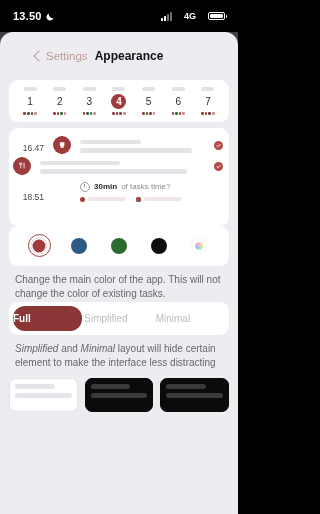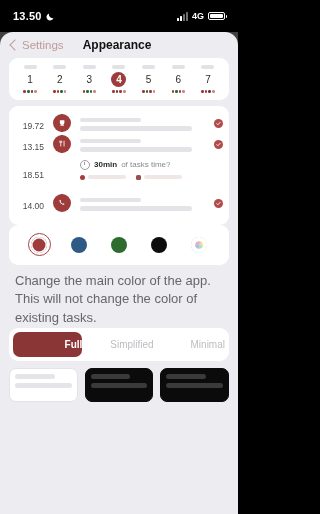--- a/index.html
+++ b/index.html
@@ -42,21 +42,21 @@
   }
   .sb-time {
     color: #ffffff;
     font-size: 11px;
     font-weight: bold;
     letter-spacing: .2px;
   }
   .sb-right {
     display: flex;
     align-items: center;
-    gap: 4px;
+    gap: 12px;
   }
   .sb-4g {
     color: #fff;
     font-size: 9px;
     font-weight: bold;
   }
   .bars {
     display: flex;
     align-items: flex-end;
     gap: 1px;
@@ -103,25 +103,26 @@
     width: 238px;
     height: 482px;
     background: #edecf1;
     border-radius: 13px 13px 0 0;
     overflow: hidden;
   }
 
   
   .navbar {
     position: relative;
-    height: 26px;
+    height: 48px;
     display: flex;
     align-items: center;
     padding: 3px 9px;
     box-sizing: border-box;
+    margin-left: 24px;
   }
   .nav-back {
     display: flex;
     align-items: center;
     gap: 3px;
     cursor: pointer;
   }
   .chev {
     width: 7px; height: 7px;
     border-left: 1.6px solid #c49a9a;
@@ -324,21 +325,21 @@
   }
 
   
   .sec-label {
     font-size: 8px;
     letter-spacing: .5px;
     color: #8b8b90;
     margin: 13px 0 5px 15px;
   }
   .sec-note {
-    font-size: 13px;
+    font-size: 10px;
     color: #66666b;
     line-height: 1.45;
     margin: 7px 15px 0 15px;
   }
   .sec-note i { font-style: italic; }
 
   
   .swatches {
     display: flex;
     align-items: center;
@@ -373,24 +374,24 @@
   }
 
   
   .segmented {
     display: flex;
     padding: 4px;
     gap: 2px;
   }
   .seg {
     flex: 1;
-    text-align: right;
+    text-align: left;
     font-size: 10px;
     padding: 7px 0;
-    border-radius: 7px;
+    border-radius: 12px;
     color: #bdbdc2;
     cursor: pointer;
   }
   .seg.active {
     background: #8b3636;
     color: #ffffff;
     font-weight: bold;
   }
 
   
@@ -531,21 +532,21 @@
               <i style="background: rgb(107, 59, 59);"></i>
               <i style="background: rgb(201, 138, 138);"></i>
             </span>
         </div>
         </div>
     </div>
 
     <div class="card timeline">
 
       <div class="tl-row">
-        <div class="tl-time">19.72</div>
+        <div class="tl-time">16.47</div>
         <div class="tl-rail">
           <span class="rail-line"></span>
           <span class="tl-icon">
             <svg width="9" height="9" viewBox="0 0 12 12">
               <path d="M2.5 3h6v3.4a3 3 0 0 1-6 0V3Z" fill="#ffffff"></path>
               <rect x="3" y="9.2" width="5" height="1" rx=".5" fill="#ffffff"></rect>
             </svg>
           </span>
         </div>
         <div class="tl-body">
@@ -555,21 +556,20 @@
         <div class="tl-check">
           <span class="check">
             <svg width="5" height="5" viewBox="0 0 8 8">
                 <path d="M1.2 4.2 3 6l3.8-4" stroke="#ffffff" stroke-width="1.4" fill="none" stroke-linecap="round" stroke-linejoin="round"></path>
               </svg>
           </span>
         </div>
       </div>
 
       <div class="tl-row">
-        <div class="tl-time">13.15</div>
         <div class="tl-rail">
           <span class="rail-line"></span>
           <span class="tl-icon">
             <svg width="9" height="9" viewBox="0 0 12 12">
               <rect x="3.2" y="2" width="1.1" height="8" rx=".5" fill="#ffffff"></rect>
               <rect x="7.5" y="2" width="1.1" height="8" rx=".5" fill="#ffffff"></rect>
               <rect x="2" y="2" width="1" height="3.4" rx=".4" fill="#ffffff"></rect>
               <rect x="4.6" y="2" width="1" height="3.4" rx=".4" fill="#ffffff"></rect>
             </svg>
           </span>
@@ -605,42 +605,20 @@
             </span>
             <span class="chip">
               <span class="chip-dot bag"></span>
               <span class="ph"></span>
             </span>
           </div>
         </div>
         <div class="tl-check"></div>
       </div>
 
-      <div class="tl-row">
-        <div class="tl-time">14.00</div>
-        <div class="tl-rail">
-          <span class="rail-line" style="bottom:auto;height:9px"></span>
-          <span class="tl-icon">
-            <svg width="9" height="9" viewBox="0 0 12 12">
-              <path d="M3 2.2c-.7.3-1.2 1-1 1.8.5 2.5 2.5 4.5 5 5 .8.2 1.5-.3 1.8-1l-1.8-1-1 .8C4.9 7.2 4.2 6.4 3.4 5l.8-1L3 2.2Z" fill="#ffffff"></path>
-            </svg>
-          </span>
-        </div>
-        <div class="tl-body">
-          <div class="ph short"></div>
-          <div class="ph long"></div>
-        </div>
-        <div class="tl-check">
-          <span class="check">
-            <svg width="5" height="5" viewBox="0 0 8 8">
-                <path d="M1.2 4.2 3 6l3.8-4" stroke="#ffffff" stroke-width="1.4" fill="none" stroke-linecap="round" stroke-linejoin="round"></path>
-              </svg>
-          </span>
-        </div>
-      </div>
 
     </div>
 
     <div class="card">
       <div class="swatches">
           <div class="sw-wrap sel">
             <div class="sw" style="background: rgb(158, 59, 59);"></div>
           </div>
           <div class="sw-wrap">
             <div class="sw" style="background: rgb(47, 90, 133);"></div>
@@ -658,20 +636,23 @@
     </div>
     <div class="sec-note">Change the main color of the app. This will not change the color of existing tasks.</div>
 
     <div class="card">
       <div class="segmented">
           <div class="seg active">Full</div>
           <div class="seg">Simplified</div>
           <div class="seg">Minimal</div>
         </div>
     </div>
+    <div class="sec-note">
+      <i>Simplified</i><span> and </span><i>Minimal</i><span> layout will hide certain element to make the interface less distracting</span>
+    </div>
 
     <div class="bgcards">
       <div class="bgcard">
         <div class="bar w70"></div>
         <div class="bar"></div>
       </div>
       <div class="bgcard dark">
         <div class="bar w70"></div>
         <div class="bar"></div>
       </div>

